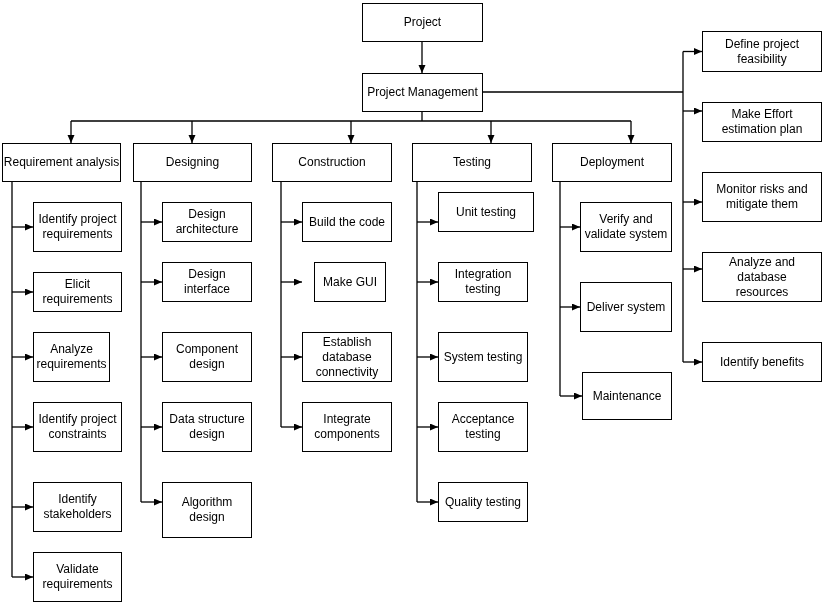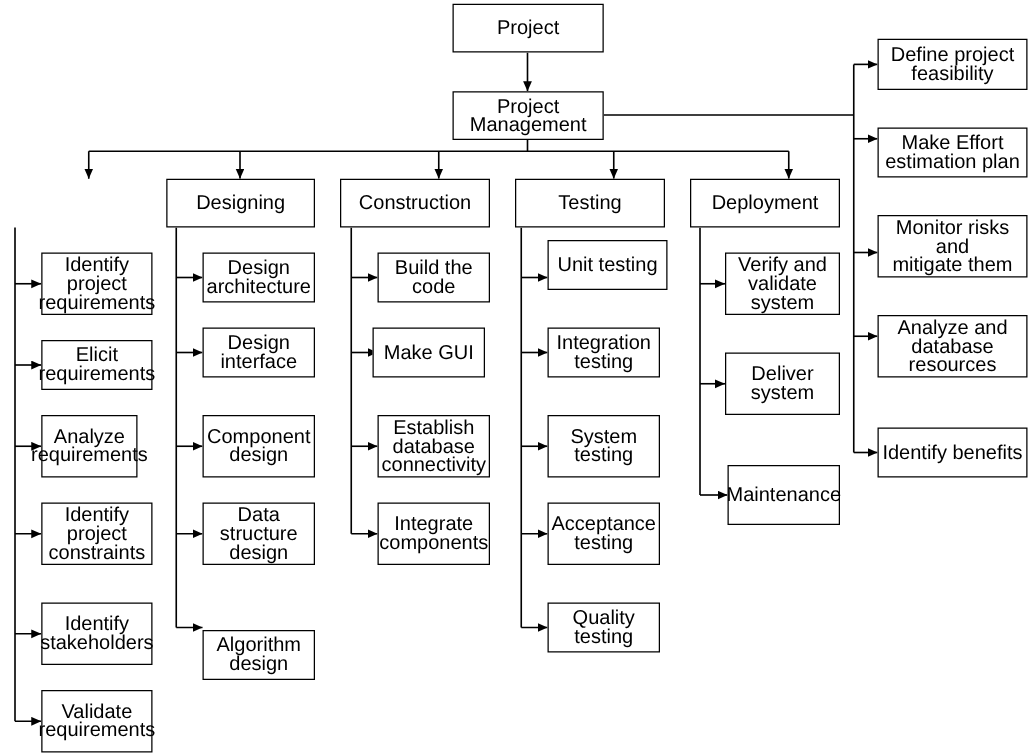--- a/index.html
+++ b/index.html
@@ -8,21 +8,21 @@
     font-family:"Liberation Sans", sans-serif; overflow:hidden;
   }
   .wires { position:absolute; left:0; top:0; z-index:0; }
   .wires path { fill:none; stroke:#000000; stroke-width:1.3px; }
   .wires marker path { fill:#000000; stroke:none; }
   .node {
     position:absolute; box-sizing:border-box; z-index:1;
     background:#ffffff; border:1.3px solid #000000;
     display:flex; align-items:center; justify-content:center;
     text-align:center; white-space:pre-line;
-    font-size:16px; line-height:15px; color:#000000;
+    font-size:12px; line-height:15px; color:#000000;
   }
 </style>
 </head>
 <body>
 
 <div class="canvas">
 
   <svg class="wires" width="825" height="605" stroke="#000000">
     <defs>
       <marker id="arr" markerUnits="userSpaceOnUse" markerWidth="9" markerHeight="8" refX="8" refY="3.5" orient="auto">
@@ -76,20 +76,21 @@
   <div class="node" style="left:702px;top:31px;width:120px;height:41px">Define project
 feasibility</div>
   <div class="node" style="left:702px;top:102px;width:120px;height:40px">Make Effort
 estimation plan</div>
   <div class="node" style="left:702px;top:172px;width:120px;height:50px">Monitor risks and
 mitigate them</div>
   <div class="node" style="left:702px;top:252px;width:120px;height:50px">Analyze and database
 resources</div>
   <div class="node" style="left:702px;top:342px;width:120px;height:40px">Identify benefits</div>
 
+  <div class="node" style="left:2px;top:143px;width:119px;height:39px">Requirement analysis</div>
   <div class="node" style="left:133px;top:143px;width:119px;height:39px">Designing</div>
   <div class="node" style="left:272px;top:143px;width:120px;height:39px">Construction</div>
   <div class="node" style="left:412px;top:143px;width:120px;height:39px">Testing</div>
   <div class="node" style="left:552px;top:143px;width:120px;height:39px">Deployment</div>
 
   <div class="node" style="left:33px;top:202px;width:89px;height:50px">Identify project
 requirements</div>
   <div class="node" style="left:33px;top:272px;width:89px;height:40px">Elicit
 requirements</div>
   <div class="node" style="left:33px;top:332px;width:77px;height:50px">Analyze
@@ -102,25 +103,25 @@
 requirements</div>
 
   <div class="node" style="left:162px;top:202px;width:90px;height:40px">Design
 architecture</div>
   <div class="node" style="left:162px;top:262px;width:90px;height:40px">Design
 interface</div>
   <div class="node" style="left:162px;top:332px;width:90px;height:50px">Component
 design</div>
   <div class="node" style="left:162px;top:402px;width:90px;height:50px">Data structure
 design</div>
-  <div class="node" style="left:162px;top:504px;width:90px;height:40px">Algorithm
+  <div class="node" style="left:162px;top:482px;width:90px;height:56px">Algorithm
 design</div>
 
   <div class="node" style="left:302px;top:202px;width:90px;height:40px">Build the code</div>
-  <div class="node" style="left:298px;top:262px;width:90px;height:40px">Make GUI</div>
+  <div class="node" style="left:314px;top:262px;width:72px;height:40px">Make GUI</div>
   <div class="node" style="left:302px;top:332px;width:90px;height:50px">Establish
 database
 connectivity</div>
   <div class="node" style="left:302px;top:402px;width:90px;height:50px">Integrate
 components</div>
 
   <div class="node" style="left:438px;top:192px;width:96px;height:40px">Unit testing</div>
   <div class="node" style="left:438px;top:262px;width:90px;height:40px">Integration
 testing</div>
   <div class="node" style="left:438px;top:332px;width:90px;height:50px">System testing</div>

